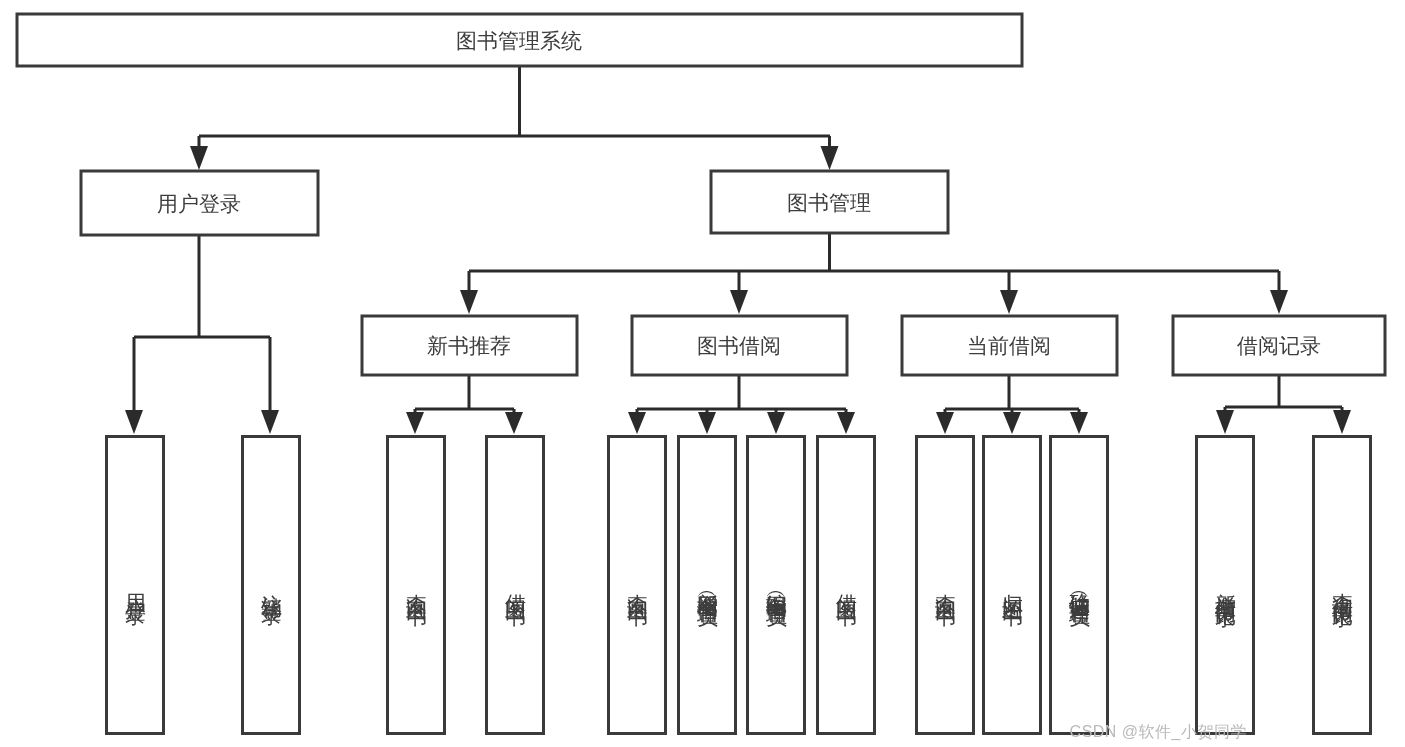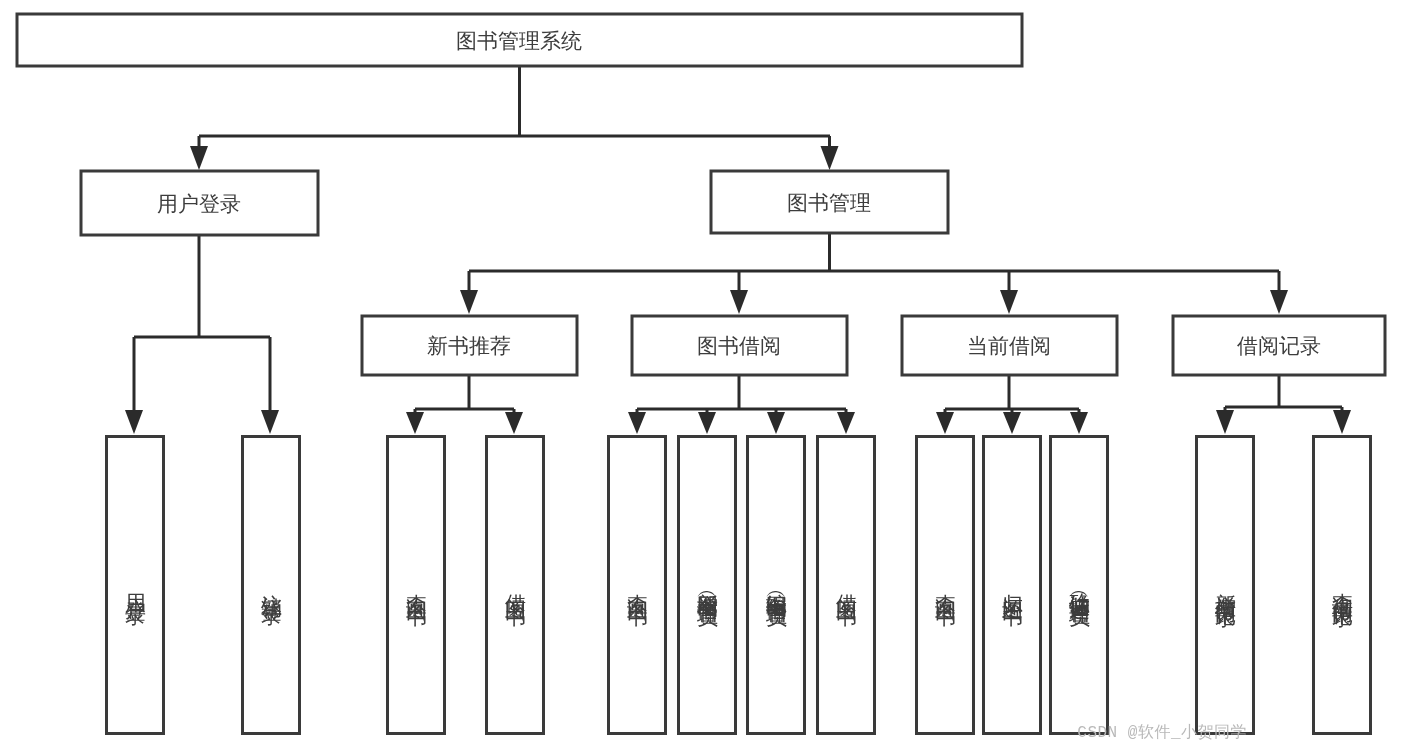--- a/index.html
+++ b/index.html
@@ -50,21 +50,21 @@
     font-size: 21px;
     text-anchor: middle;
     dominant-baseline: central;
   }
   .watermark {
     position: absolute;
     right: 14px;
     bottom: 4px;
     color: #b9b9b9;
     font-size: 16px;
-    font-family: Liberation Mono, monospace;
+    font-family: Liberation Sans, sans-serif;
     letter-spacing: 0.5px;
     white-space: nowrap;
     pointer-events: none;
   }
 </style>
 </head>
 <body>
 
 <div id="diagram-root">
 

